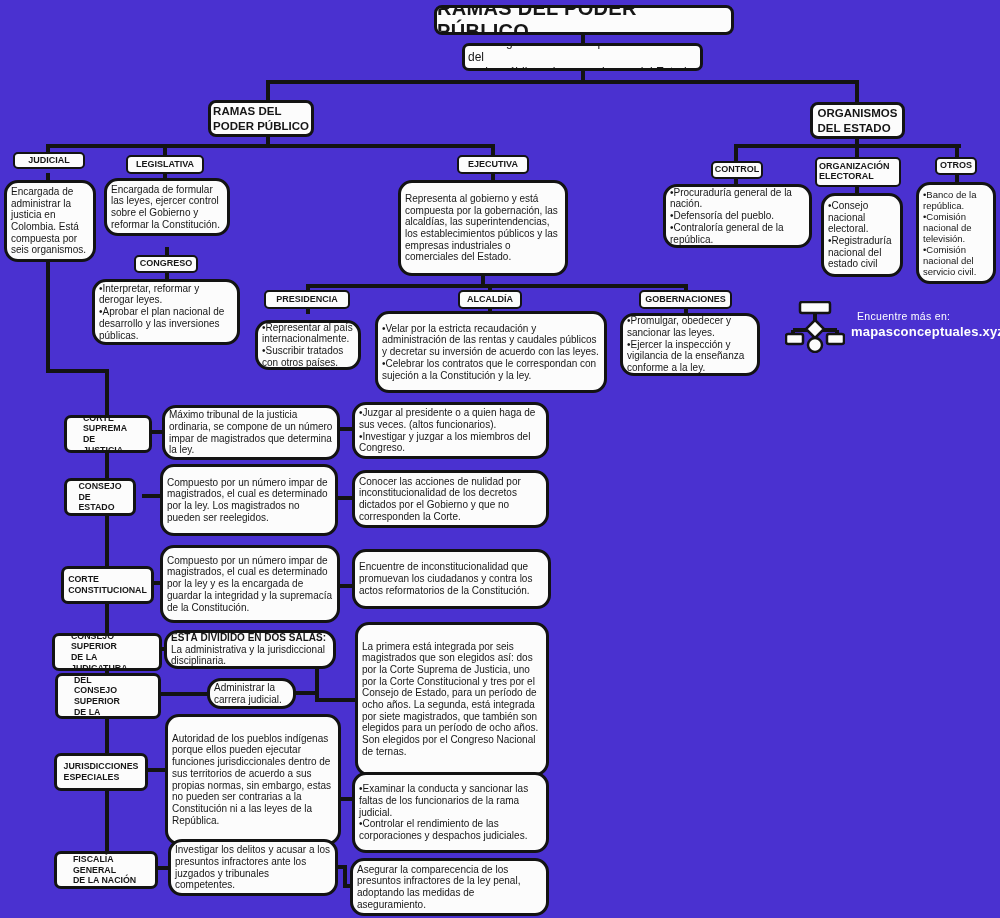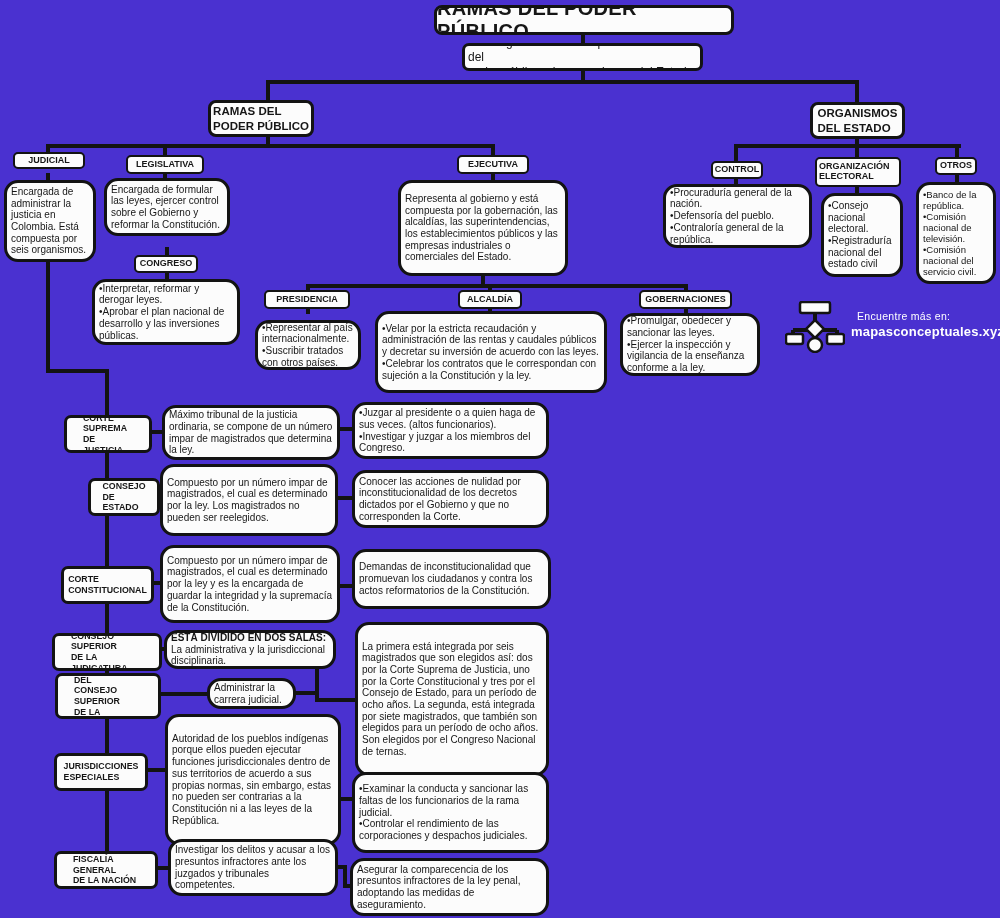--- a/index.html
+++ b/index.html
@@ -130,21 +130,21 @@
     <rect x="1" y="33" width="17" height="10" rx="2" fill="#FCFCFC" stroke="#131313" stroke-width="2.5"></rect>
     <rect x="42" y="33" width="17" height="10" rx="2" fill="#FCFCFC" stroke="#131313" stroke-width="2.5"></rect>
     <circle cx="30" cy="44" r="7" fill="#FCFCFC" stroke="#131313" stroke-width="2.5"></circle>
   </svg>
 </div>
 <div class="wm wm-t1" style="left:857px;top:310px">Encuentre más en:</div>
 <div class="wm wm-t2" style="left:851px;top:324px">mapasconceptuales.xyz</div>
 
 <div class="box label" style="left:64px;top:415px;width:88px;height:35px">CORTE SUPREMA
 DE JUSTICIA</div>
-<div class="box label" style="left:88px;top:478px;width:72px;height:35px">CONSEJO DE
+<div class="box label" style="left:64px;top:478px;width:72px;height:35px">CONSEJO DE
 ESTADO</div>
 <div class="box label" style="left:61px;top:566px;width:93px;height:35px">CORTE
 CONSTITUCIONAL</div>
 <div class="box label" style="left:52px;top:633px;width:110px;height:34px">CONSEJO SUPERIOR
 DE LA JUDICATURA</div>
 <div class="box label" style="left:55px;top:673px;width:106px;height:46px">MAGISTRADOS DEL
 CONSEJO SUPERIOR
 DE LA JUDICATURA</div>
 <div class="box label" style="left:54px;top:753px;width:94px;height:35px">JURISDICCIONES
 ESPECIALES</div>
@@ -157,17 +157,17 @@
 <div class="box desc" style="left:164px;top:630px;width:172px;height:39px">
   <p><b>ESTÁ DIVIDIDO EN DOS SALAS:</b><span> La administrativa y la jurisdiccional disciplinaria.</span></p>
 </div>
 <div class="box desc" style="left:207px;top:678px;width:89px;height:31px">Administrar la carrera judicial.</div>
 <div class="box desc" style="left:165px;top:714px;width:176px;height:131px">Autoridad de los pueblos indígenas porque ellos pueden ejecutar funciones jurisdiccionales dentro de sus territorios de acuerdo a sus propias normas, sin embargo, estas no pueden ser contrarias a la Constitución ni a las leyes de la República.</div>
 <div class="box desc" style="left:168px;top:839px;width:170px;height:57px">Investigar los delitos y acusar a los presuntos infractores ante los juzgados y tribunales competentes.</div>
 
 <div class="box desc" style="left:352px;top:402px;width:197px;height:57px">•Juzgar al presidente o a quien haga de sus veces. (altos funcionarios).
 •Investigar y juzgar a los miembros del Congreso.</div>
 <div class="box desc" style="left:352px;top:470px;width:197px;height:58px">Conocer las acciones de nulidad por inconstitucionalidad de los decretos dictados por el Gobierno y que no corresponden la Corte.</div>
-<div class="box desc" style="left:352px;top:549px;width:199px;height:60px">Demandas de inconstitucionalidad que promuevan los ciudadanos y contra los actos reformatorios de la Constitución.</div>
+<div class="box desc" style="left:352px;top:549px;width:199px;height:60px">Encuentre de inconstitucionalidad que promuevan los ciudadanos y contra los actos reformatorios de la Constitución.</div>
 <div class="box desc" style="left:355px;top:622px;width:194px;height:154px">La primera está integrada por seis magistrados que son elegidos así: dos por la Corte Suprema de Justicia, uno por la Corte Constitucional y tres por el Consejo de Estado, para un período de ocho años. La segunda, está integrada por siete magistrados, que también son elegidos para un período de ocho años. Son elegidos por el Congreso Nacional de ternas.</div>
 <div class="box desc" style="left:352px;top:772px;width:197px;height:81px">•Examinar la conducta y sancionar las faltas de los funcionarios de la rama judicial.
 •Controlar el rendimiento de las corporaciones y despachos judiciales.</div>
 <div class="box desc" style="left:350px;top:858px;width:199px;height:58px">Asegurar la comparecencia de los presuntos infractores de la ley penal, adoptando las medidas de aseguramiento.</div>
 
 </body></html>

